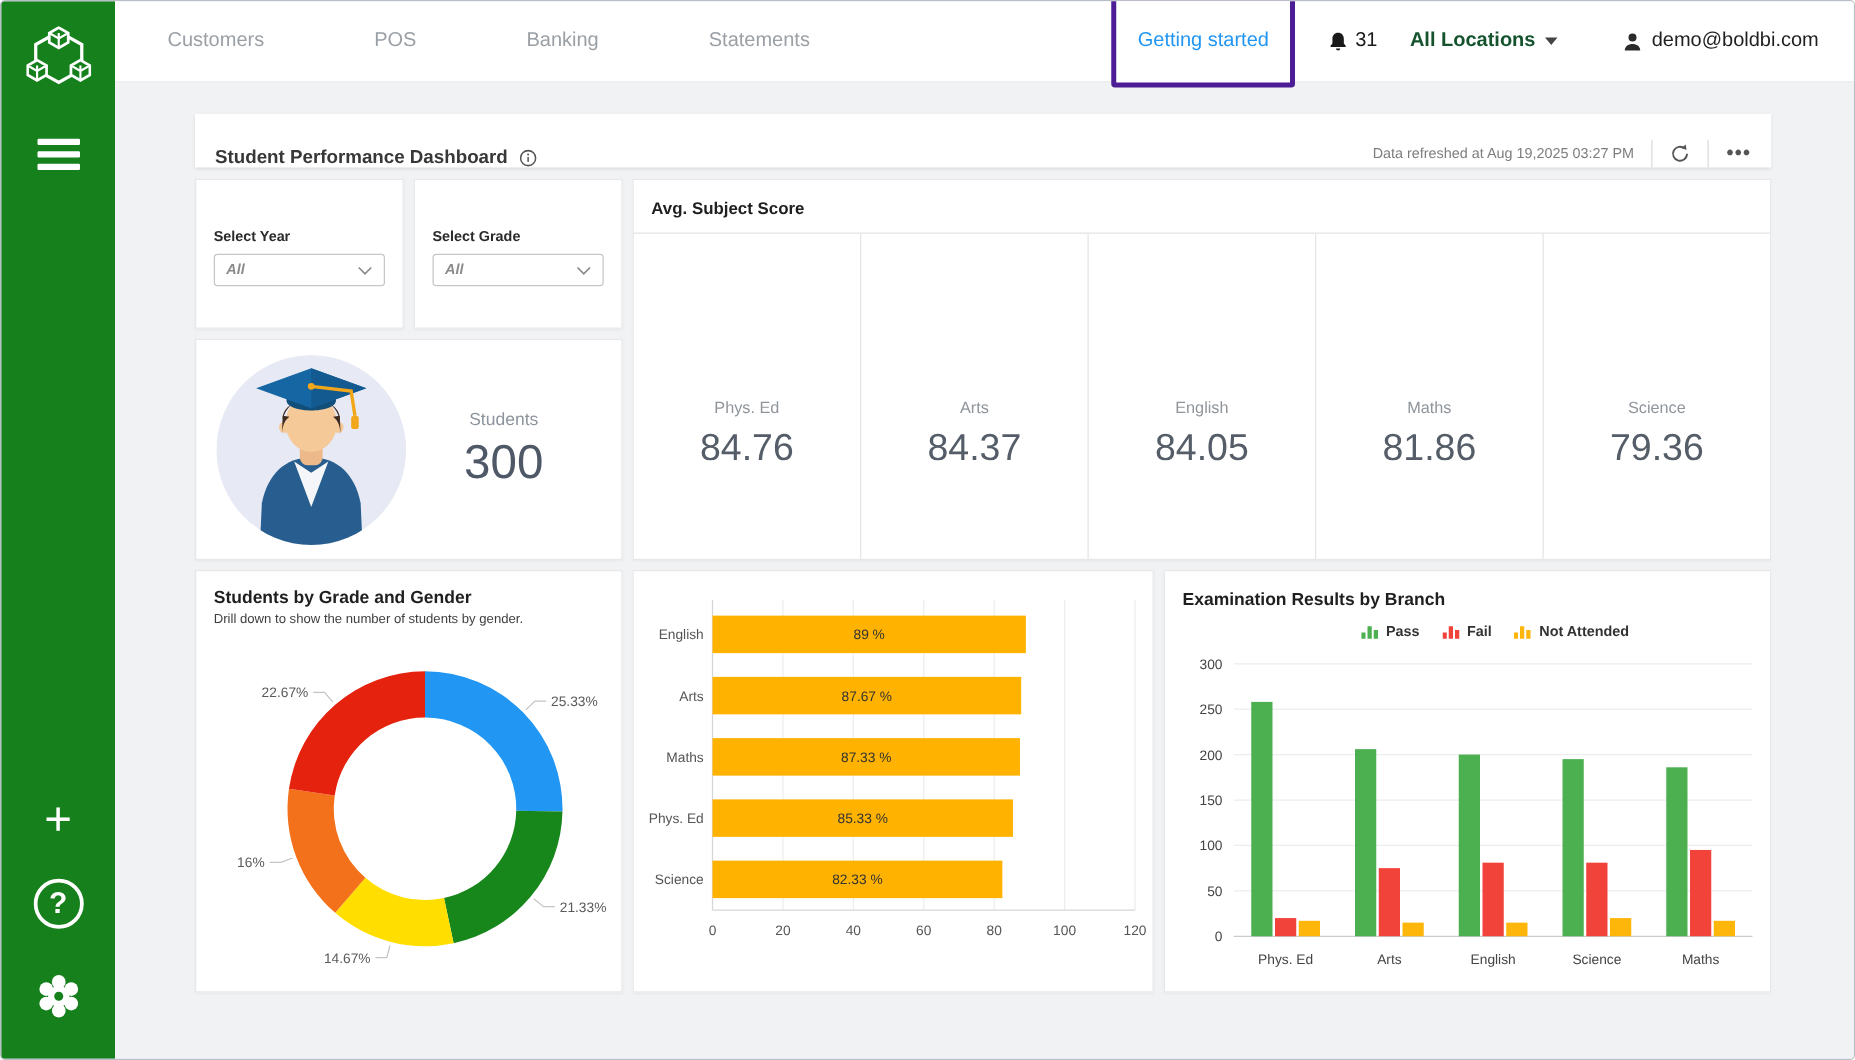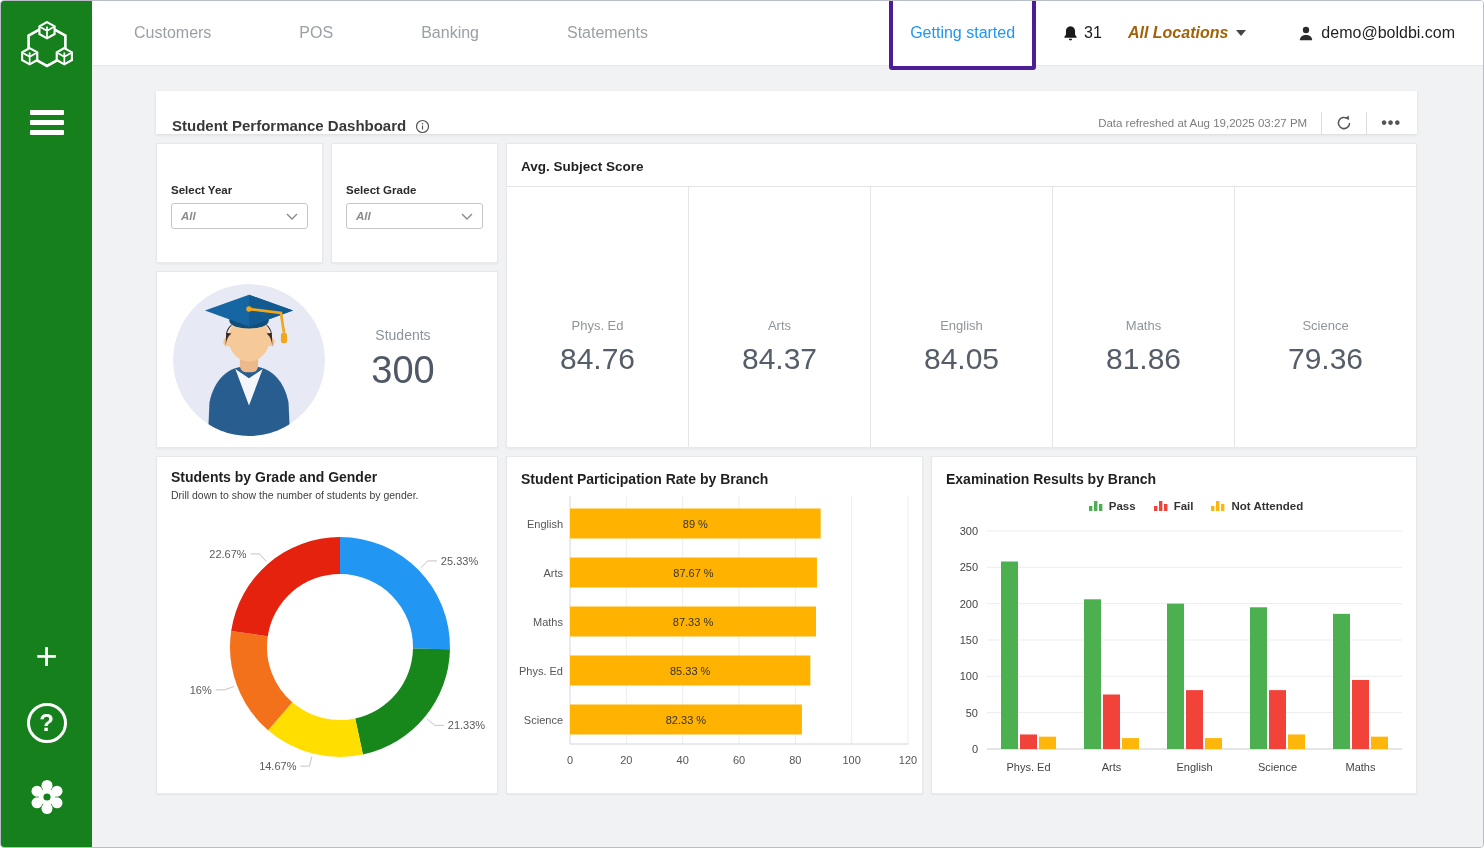--- a/index.html
+++ b/index.html
@@ -19,21 +19,21 @@
   
   .main { flex:1; display:flex; flex-direction:column; background:#F1F2F4; }
   .topbar { height:65px; background:#fff; display:flex; align-items:center; padding:0 32px 0 28px; border-bottom:1px solid #e8e8e8; }
   .tabs { display:flex; height:100%; align-items:center; gap:60px; }
   .tab { position:relative; height:100%; display:flex; align-items:center; padding:0 14px; font-size:16px; color:#9aa0a5; cursor:pointer; white-space:nowrap; }
   .tab.active { color:#2b2b2b; font-weight:700; }
   .tab.active::before { content:""; position:absolute; top:0; left:0; right:0; height:4px; background:#15801C; }
   .topbar-right { margin-left:auto; display:flex; align-items:center; gap:26px; }
   .gs-btn { background:#fff; border:4px solid #4c1d95; color:#2196F3; font-size:16px; padding:24px 17px; border-radius:3px; cursor:pointer; font-family:Liberation Sans, sans-serif; }
   .notif { display:flex; align-items:center; gap:5px; cursor:pointer; font-size:16px; color:#1a1a1a; }
-  .loc { display:flex; align-items:center; gap:8px; font-size:16px; font-weight:700; color:#a16207; cursor:pointer;font-style:italic; }
+  .loc { display:flex; align-items:center; gap:8px; font-size:16px; font-weight:700; color:#14532d; cursor:pointer; }
   .caret { width:0; height:0; border-left:5px solid transparent; border-right:5px solid transparent; border-top:6px solid #444; }
   .user { display:flex; align-items:center; gap:7px; font-size:16px; color:#1f1f1f; cursor:pointer; margin-left:26px; }
 
   .content { padding:25px 70px 0 64px; flex:1; }
 
   
   .banner { height:43px; background:#fff; box-shadow:0 1px 3px rgba(0,0,0,.10); display:flex; align-items:flex-end; padding:0 16px; }
   .banner-title { font-size:15px; font-weight:700; color:#383838; margin-right:9px; }
   .banner-right { margin-left:auto; display:flex; align-items:center; gap:14px; }
   .refreshed { font-size:11.5px; color:#7d7d7d; }
@@ -279,21 +279,20 @@
                 <path d="M97.14117505149187,229.28450802532046 A110,110 0 0 1 60.17668024940939,129.9536584088237 L96.78088780188078,135.35106421676483 A73,73 0 0 0 121.31187071599007,201.2706280531672 Z" fill="#F4711C"></path>
                 <polyline points="63.09538704803781,185.41082282184783 53.72329740627124,188.8985062574096 44.72329740627124,188.8985062574096" fill="none" stroke="#c4c4c4" stroke-width="1"></polyline>
                 <text x="40.72329740627124" y="192.8985062574096" text-anchor="end" font-size="11" fill="#5a5a5a">16%</text>
                 <path d="M60.17668024940939,129.9536584088237 A110,110 0 0 1 168.99999999999997,36 L168.99999999999997,73 A73,73 0 0 0 96.78088780188078,135.35106421676483 Z" fill="#E5220D"></path>
                 <polyline points="95.15451437992391,60.4672913235227 88.61951565248354,52.898025068967186 79.61951565248354,52.898025068967186" fill="none" stroke="#c4c4c4" stroke-width="1"></polyline>
                 <text x="75.61951565248354" y="56.898025068967186" text-anchor="end" font-size="11" fill="#5a5a5a">22.67%</text>
               </svg></div>
         </div>
 
         <div class="card hbar-card">
-          <div class="w-title">Student Participation Rate by Branch</div>
           <div id="hbar-chart"><svg width="417" height="298" viewBox="0 0 417 298">
                 <line x1="63" y1="9" x2="63" y2="257" stroke="#d3d6d8" stroke-width="1"></line>
                 <text x="63" y="277" text-anchor="middle" font-size="11" fill="#555">0</text>
                 <line x1="119.33333333333333" y1="9" x2="119.33333333333333" y2="257" stroke="#ebedee" stroke-width="1"></line>
                 <text x="119.33333333333333" y="277" text-anchor="middle" font-size="11" fill="#555">20</text>
                 <line x1="175.66666666666666" y1="9" x2="175.66666666666666" y2="257" stroke="#ebedee" stroke-width="1"></line>
                 <text x="175.66666666666666" y="277" text-anchor="middle" font-size="11" fill="#555">40</text>
                 <line x1="232" y1="9" x2="232" y2="257" stroke="#ebedee" stroke-width="1"></line>
                 <text x="232" y="277" text-anchor="middle" font-size="11" fill="#555">60</text>
                 <line x1="288.3333333333333" y1="9" x2="288.3333333333333" y2="257" stroke="#ebedee" stroke-width="1"></line>

